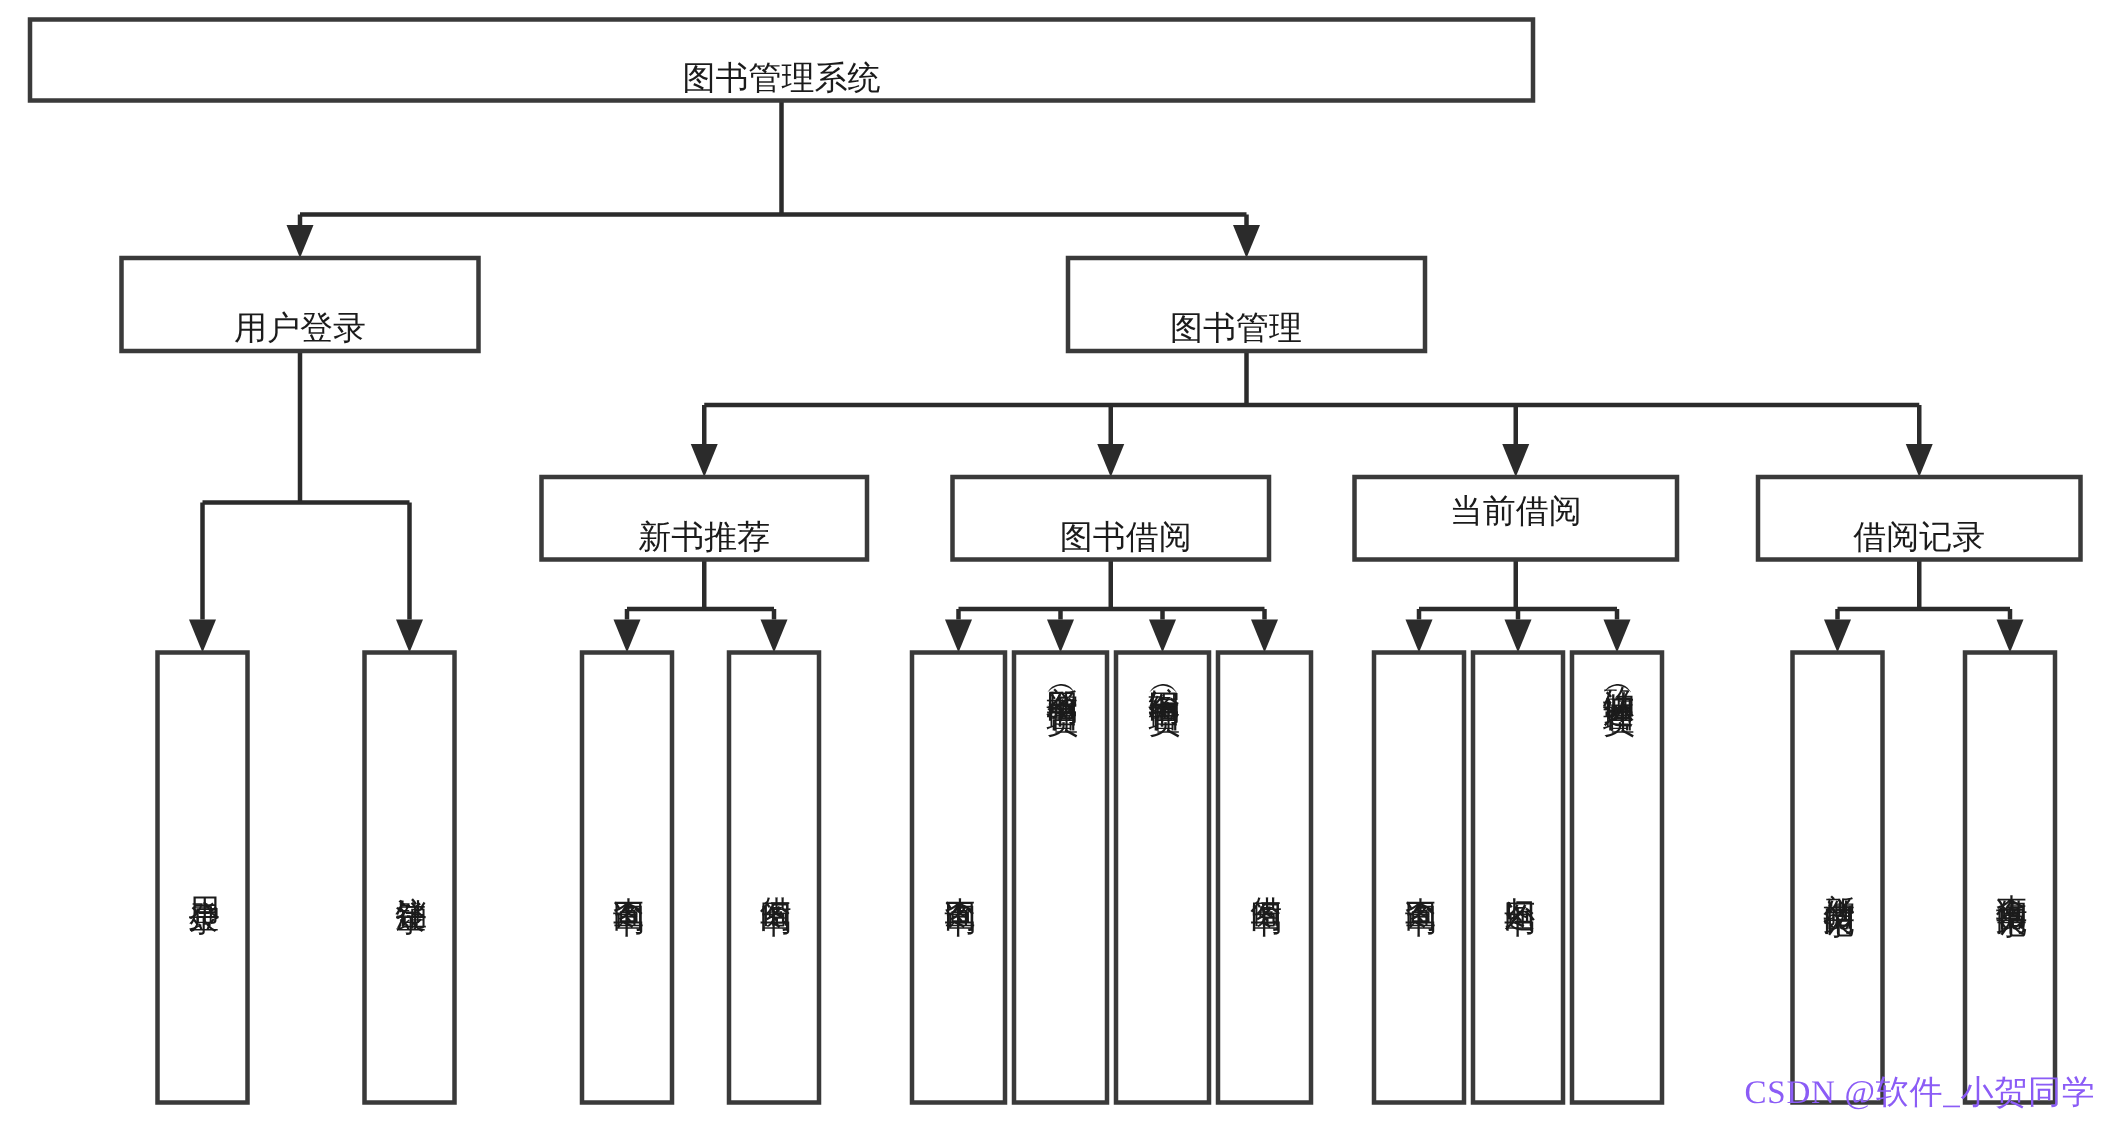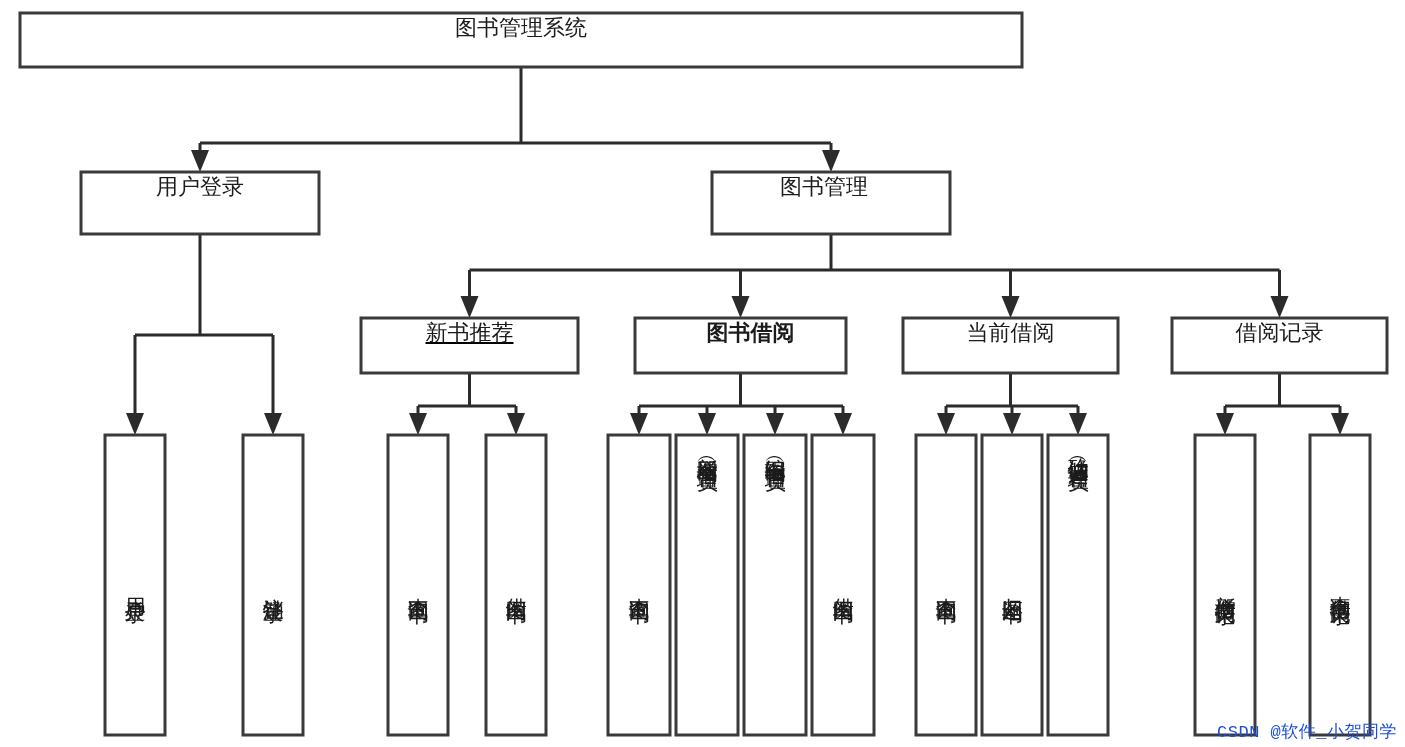--- a/index.html
+++ b/index.html
@@ -37,37 +37,37 @@
     font-family:"Liberation Sans","DejaVu Sans",sans-serif;
     font-size:21px;
     line-height:1.06;
     letter-spacing:2px;
     color:#1b1b1b;
     white-space:nowrap;
   }
   .hlabel-holder{
     position:absolute;
     display:flex;
-    align-items:flex-start;
+    align-items:flex-end;
     justify-content:center;
     pointer-events:none;
   }
   .hlabel-text{
     font-family:"Liberation Sans","DejaVu Sans",sans-serif;
     font-size:22px;
     color:#1b1b1b;
     white-space:nowrap;
   }
   #watermark{
     position:absolute;
     right:8px;
     bottom:4px;
-    font-family:Liberation Mono, monospace;
-    font-size:17px;
-    color:#1d4ed8;
+    font-family:Liberation Serif, serif;
+    font-size:22px;
+    color:#8b5cf6;
     letter-spacing:0.5px;
     white-space:nowrap;
   }
 </style>
 </head>
 <body>
 
 <div id="diagram-root">
   <svg id="tree" viewBox="0 0 1405 747">
     <g id="edges-layer">
@@ -156,30 +156,30 @@
       </div>
       <div class="vlabel-holder" style="left: 105px; top: 435px; width: 60px; height: 300px;">
         <span class="vlabel-text">用户登录</span>
       </div>
       <div class="vlabel-holder" style="left: 243px; top: 435px; width: 60px; height: 300px;">
         <span class="vlabel-text">注销登录</span>
       </div>
       <div class="hlabel-holder" style="left: 712px; top: 172px; width: 224px; height: 62px;">
         <span class="hlabel-text">图书管理</span>
       </div>
-      <div class="hlabel-holder" style="left: 361px; top: 318px; width: 217px; height: 55px; text-decoration: underline;">
+      <div class="hlabel-holder" style="left: 361px; top: 318px; width: 217px; height: 55px;">
         <span class="hlabel-text">新书推荐</span>
       </div>
       <div class="vlabel-holder" style="left: 388px; top: 435px; width: 60px; height: 300px;">
         <span class="vlabel-text">查询图书</span>
       </div>
       <div class="vlabel-holder" style="left: 486px; top: 435px; width: 60px; height: 300px;">
         <span class="vlabel-text">借阅图书</span>
       </div>
-      <div class="hlabel-holder" style="left: 635px; top: 318px; width: 231px; height: 55px; font-weight: bold;">
+      <div class="hlabel-holder" style="left: 635px; top: 318px; width: 231px; height: 55px;">
         <span class="hlabel-text">图书借阅</span>
       </div>
       <div class="vlabel-holder" style="left: 608px; top: 435px; width: 62px; height: 300px;">
         <span class="vlabel-text">查询图书</span>
       </div>
       <div class="vlabel-holder top" style="left: 676px; top: 435px; width: 62px; height: 300px;">
         <span class="vlabel-text" style="padding-top: 6px;">新增图书（管理员）</span>
       </div>
       <div class="vlabel-holder top" style="left: 744px; top: 435px; width: 62px; height: 300px;">
         <span class="vlabel-text" style="padding-top: 6px;">编辑图书（管理员）</span>

